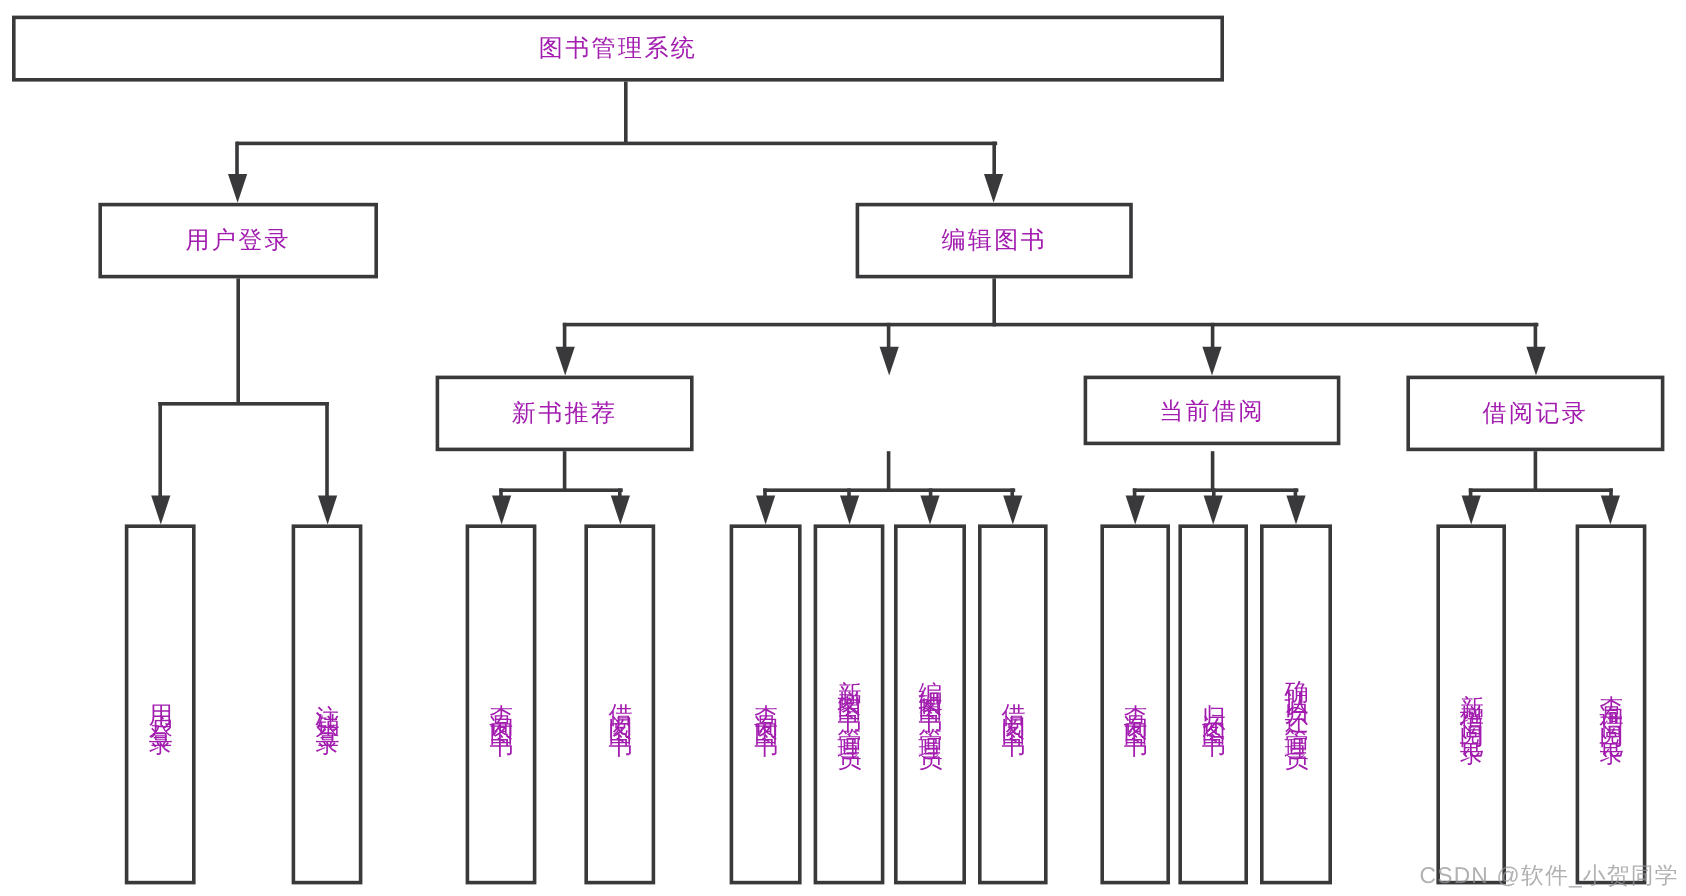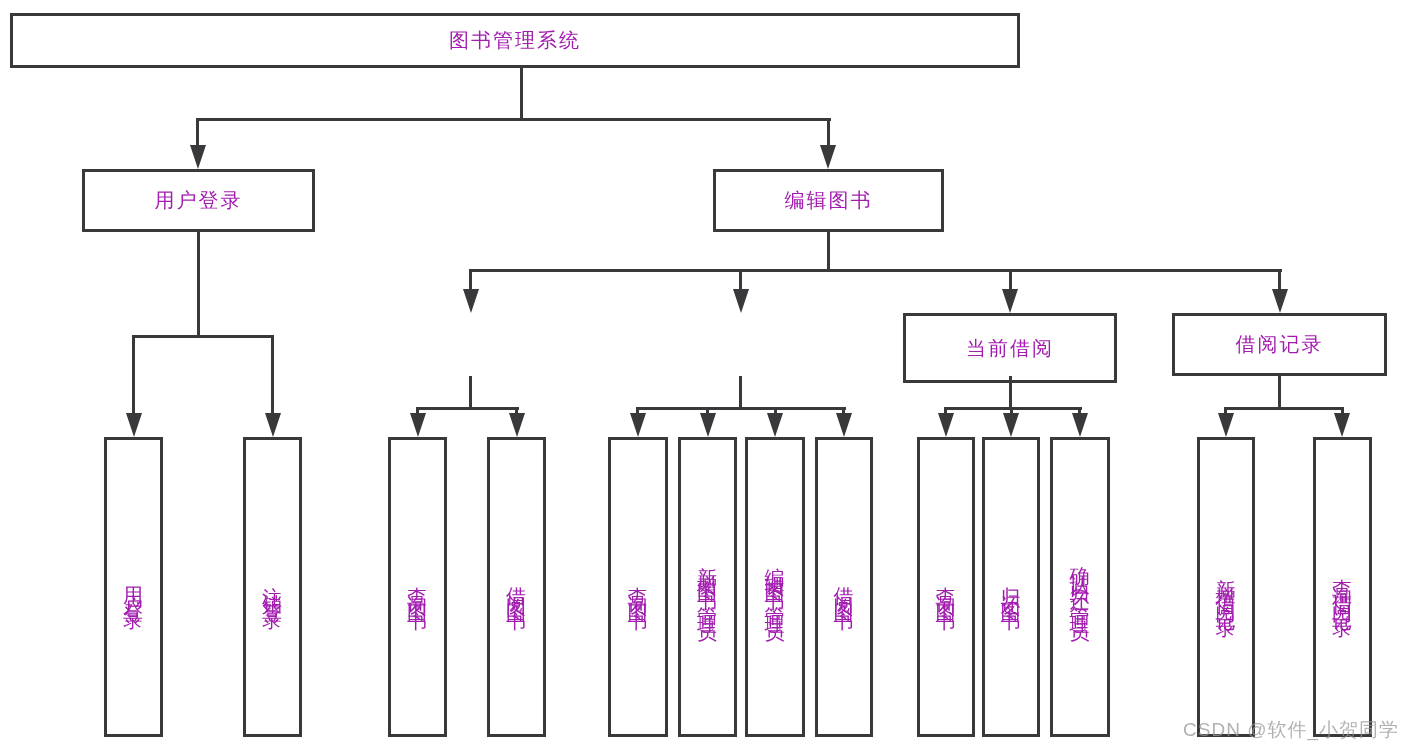--- a/index.html
+++ b/index.html
@@ -79,21 +79,22 @@
   <div class="line" style="left:469px;top:269px;width:813px;height:3px"></div>
   <div class="line" style="left:469px;top:269px;width:3px;height:26px"></div>
   <div class="line" style="left:739px;top:269px;width:3px;height:26px"></div>
   <div class="line" style="left:1009px;top:269px;width:3px;height:26px"></div>
   <div class="line" style="left:1278px;top:269px;width:3px;height:26px"></div>
   <div class="arrow" style="left:463px;top:289px"></div>
   <div class="arrow" style="left:733px;top:289px"></div>
   <div class="arrow" style="left:1002px;top:289px"></div>
   <div class="arrow" style="left:1272px;top:289px"></div>
 
-  <div class="box" style="left:903px;top:313px;width:214px;height:70px">当前借阅</div>
+  <div class="box" style="left:363px;top:313px;width:215px;height:63px">新书推荐</div>
+  <div class="box" style="left:903px;top:313px;width:214px;height:58px">当前借阅</div>
   <div class="box" style="left:1172px;top:313px;width:215px;height:63px">借阅记录</div>
 
   <div class="line" style="left:469px;top:376px;width:3px;height:34px"></div>
   <div class="line" style="left:416px;top:407px;width:103px;height:3px"></div>
   <div class="line" style="left:416px;top:407px;width:3px;height:14px"></div>
   <div class="line" style="left:515px;top:407px;width:3px;height:14px"></div>
   <div class="arrow" style="left:410px;top:413px"></div>
   <div class="arrow" style="left:509px;top:413px"></div>
 
   <div class="line" style="left:739px;top:376px;width:3px;height:34px"></div>

